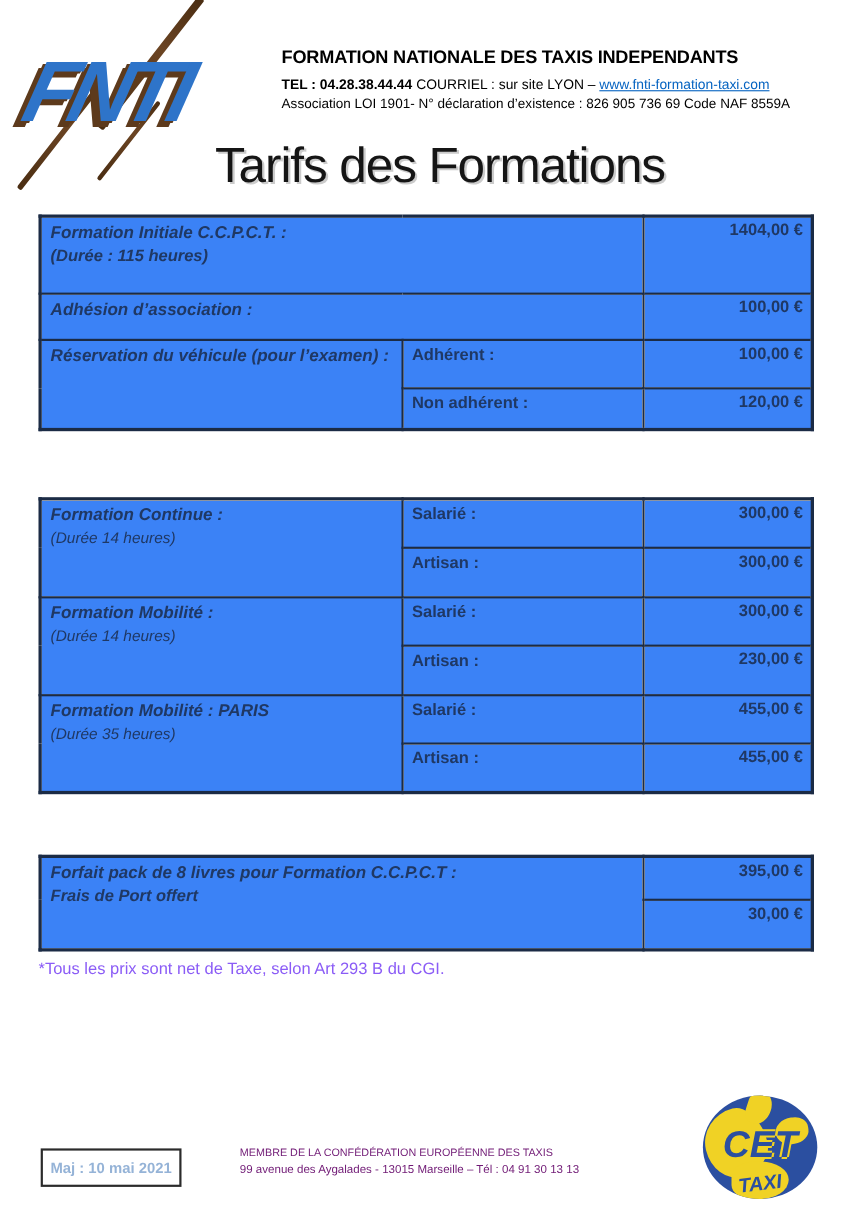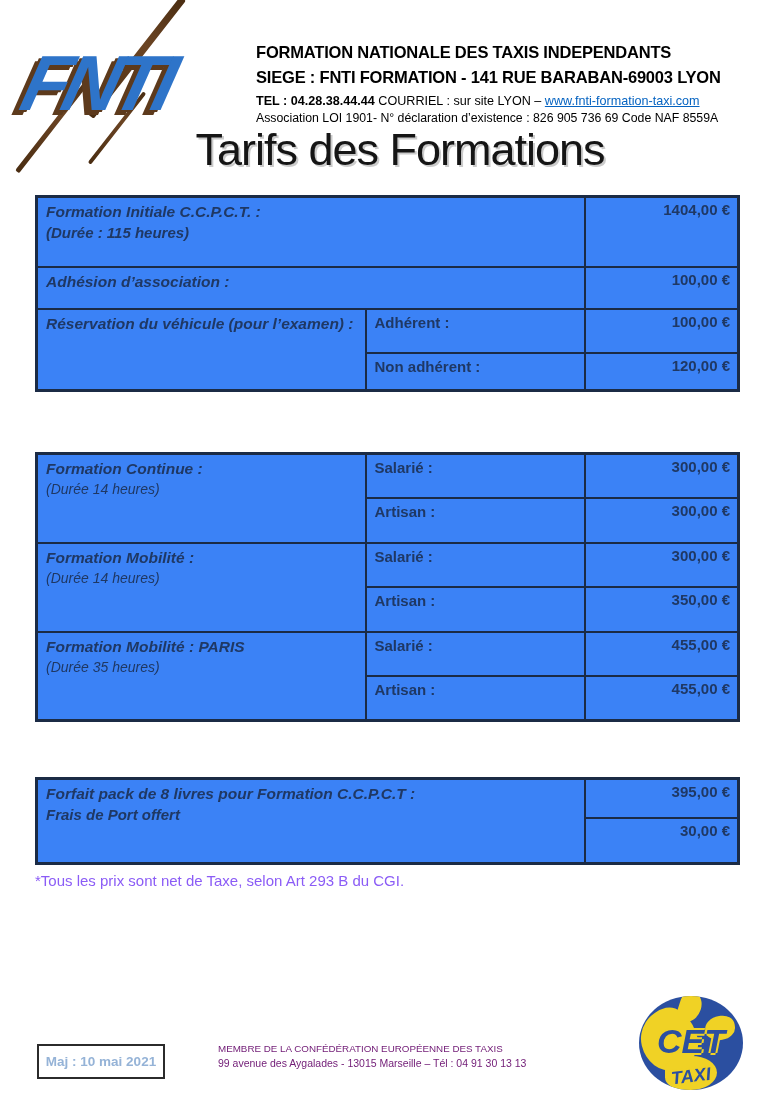--- a/index.html
+++ b/index.html
@@ -99,21 +99,20 @@
 
   <div class="fnti-logo">
     <div class="fnti-stroke s1"></div>
     <div class="fnti-stroke s2"></div>
     <div class="fnti-stroke s3"></div>
     <div class="fnti-text">FNTI</div>
   </div>
 
   <div class="hdr">
     <div class="hdr-l1">FORMATION NATIONALE DES TAXIS INDEPENDANTS</div>
-    <div class="hdr-l2">SIEGE : FNTI FORMATION - 141 RUE BARABAN-69003 LYON</div>
     <div class="hdr-l3"><span class="tel">TEL : 04.28.38.44.44</span><span> COURRIEL : sur site LYON – </span><a href="#">www.fnti-formation-taxi.com</a></div>
     <div class="hdr-l4">Association LOI 1901- N° déclaration d’existence : 826 905 736 69 Code NAF 8559A</div>
   </div>
 
   <div class="doc-title">Tarifs des Formations</div>
 
   <table class="tarif" style="left:35px;top:195px;width:702px;">
     <colgroup>
         <col style="width:329px">
         <col style="width:219px">
@@ -183,21 +182,21 @@
       </td>
       <td class="blue">
             <div class="cell-mid">Salarié :</div>
           </td>
       <td class="price blue">300,00 €</td>
     </tr>
     <tr style="height:45px;">
       <td>
             <div class="cell-mid">Artisan :</div>
           </td>
-      <td class="price">350,00 €</td>
+      <td class="price">230,00 €</td>
     </tr>
 
     <tr style="height:44px;">
       <td rowspan="2">
         <div class="cell-title">Formation Mobilité : PARIS</div>
         <div class="cell-sub">(Durée 35 heures)</div>
       </td>
       <td class="blue">
             <div class="cell-mid">Salarié :</div>
           </td>

